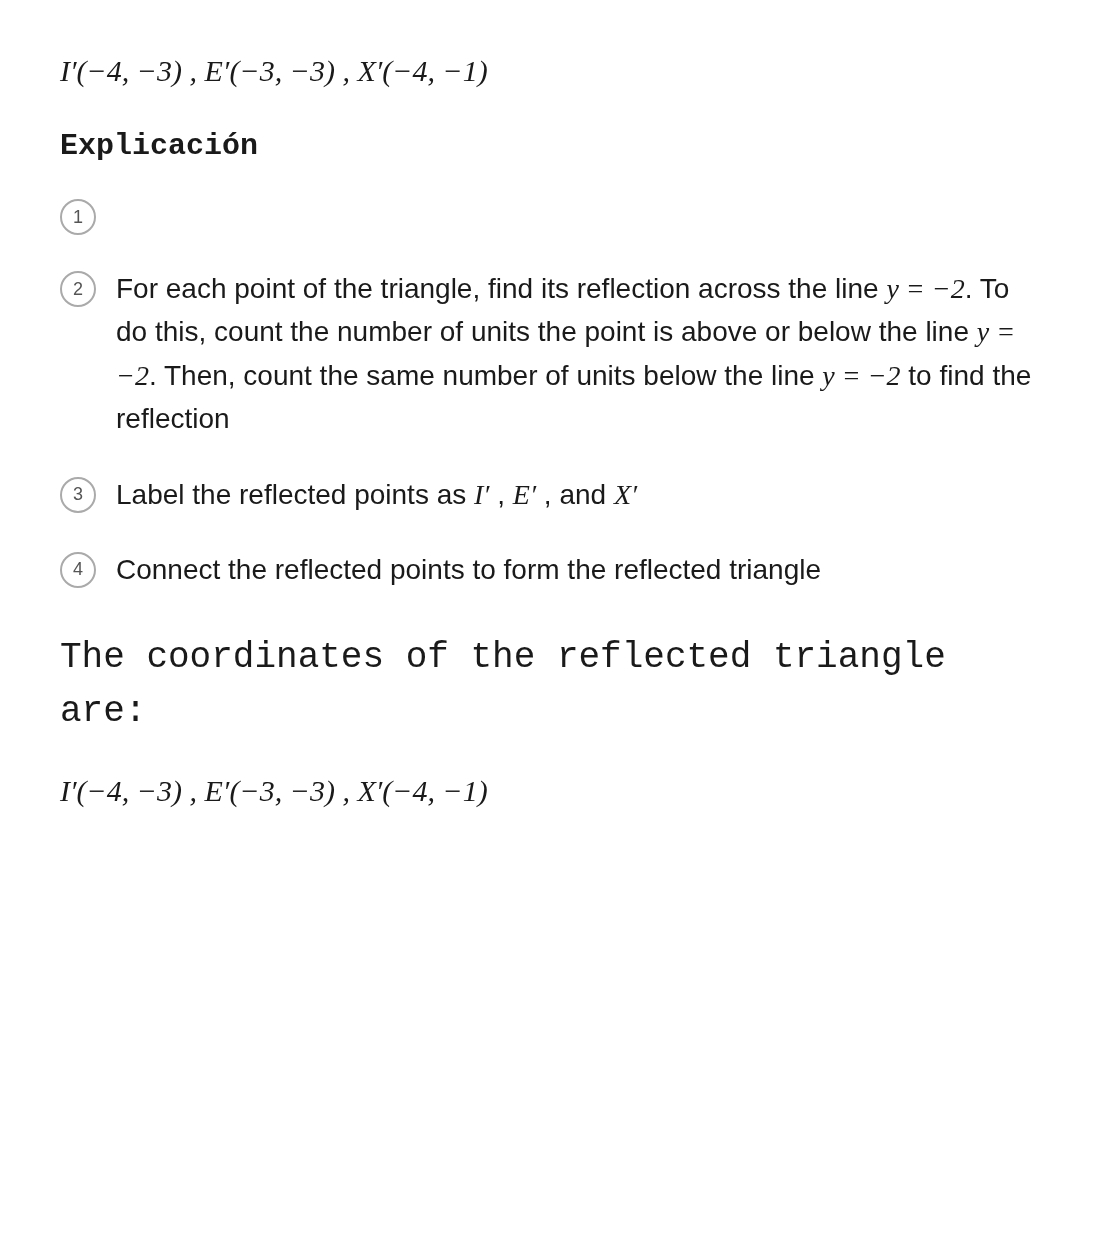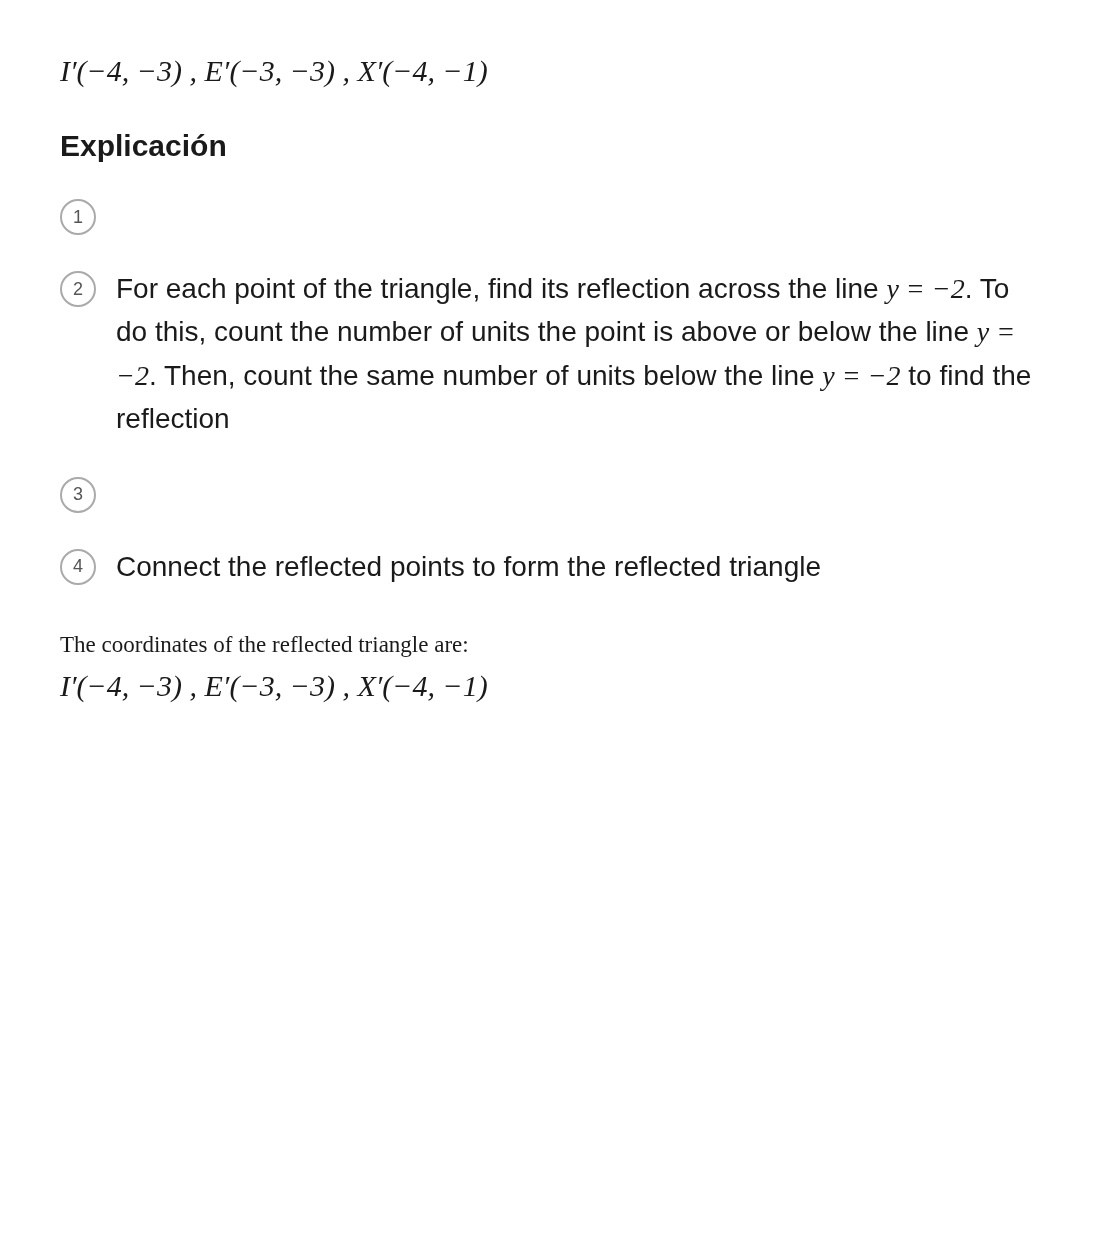--- a/index.html
+++ b/index.html
@@ -19,21 +19,21 @@
     }
 
     .answer-line {
       font-style: italic;
       font-size: 30px;
       margin-bottom: 36px;
       line-height: 1.5;
     }
 
     .section-title {
-      font-family: Liberation Sans, sans-serif;
+      font-family: Liberation Mono, monospace;
       font-weight: bold;
       font-style: normal;
       font-size: 30px;
       margin-bottom: 32px;
       margin-top: 12px;
     }
 
     .steps-container {
       display: flex;
       flex-direction: column;
@@ -70,22 +70,23 @@
       line-height: 1.55;
       color: #1a1a1a;
     }
 
     .math {
       font-style: italic;
       font-family: Georgia, 'Times New Roman', serif;
     }
 
     .conclusion {
-      font-family: Liberation Serif, serif;
-      font-size: 23px;
+      font-family: Liberation Mono, monospace;
+      font-size: 36px;
+      margin-bottom: 28px;
       line-height: 1.5;
     }
 
     .final-answer {
       font-style: italic;
       font-size: 30px;
       font-family: Georgia, 'Times New Roman', serif;
       line-height: 1.6;
     }
   </style>
@@ -101,20 +102,21 @@
 <div class="steps-container" id="steps-container">
     <div class="step">
       <span class="step-number">1</span>
     </div>
     <div class="step">
       <span class="step-number">2</span>
       <div class="step-text">For each point of the triangle, find its reflection across the line <span class="math">y = −2</span>. To do this, count the number of units the point is above or below the line <span class="math">y = −2</span>. Then, count the same number of units below the line <span class="math">y = −2</span> to find the reflection</div>
     </div>
     <div class="step">
       <span class="step-number">3</span>
+      <div class="step-text">Label the reflected points as <span class="math">I′</span> ,  <span class="math">E′</span> , and  <span class="math">X′</span></div>
     </div>
     <div class="step">
       <span class="step-number">4</span>
       <div class="step-text">Connect the reflected points to form the reflected triangle</div>
     </div>
   </div>
 
 <div class="conclusion">The coordinates of the reflected triangle are:</div>
 
 <div class="final-answer">

